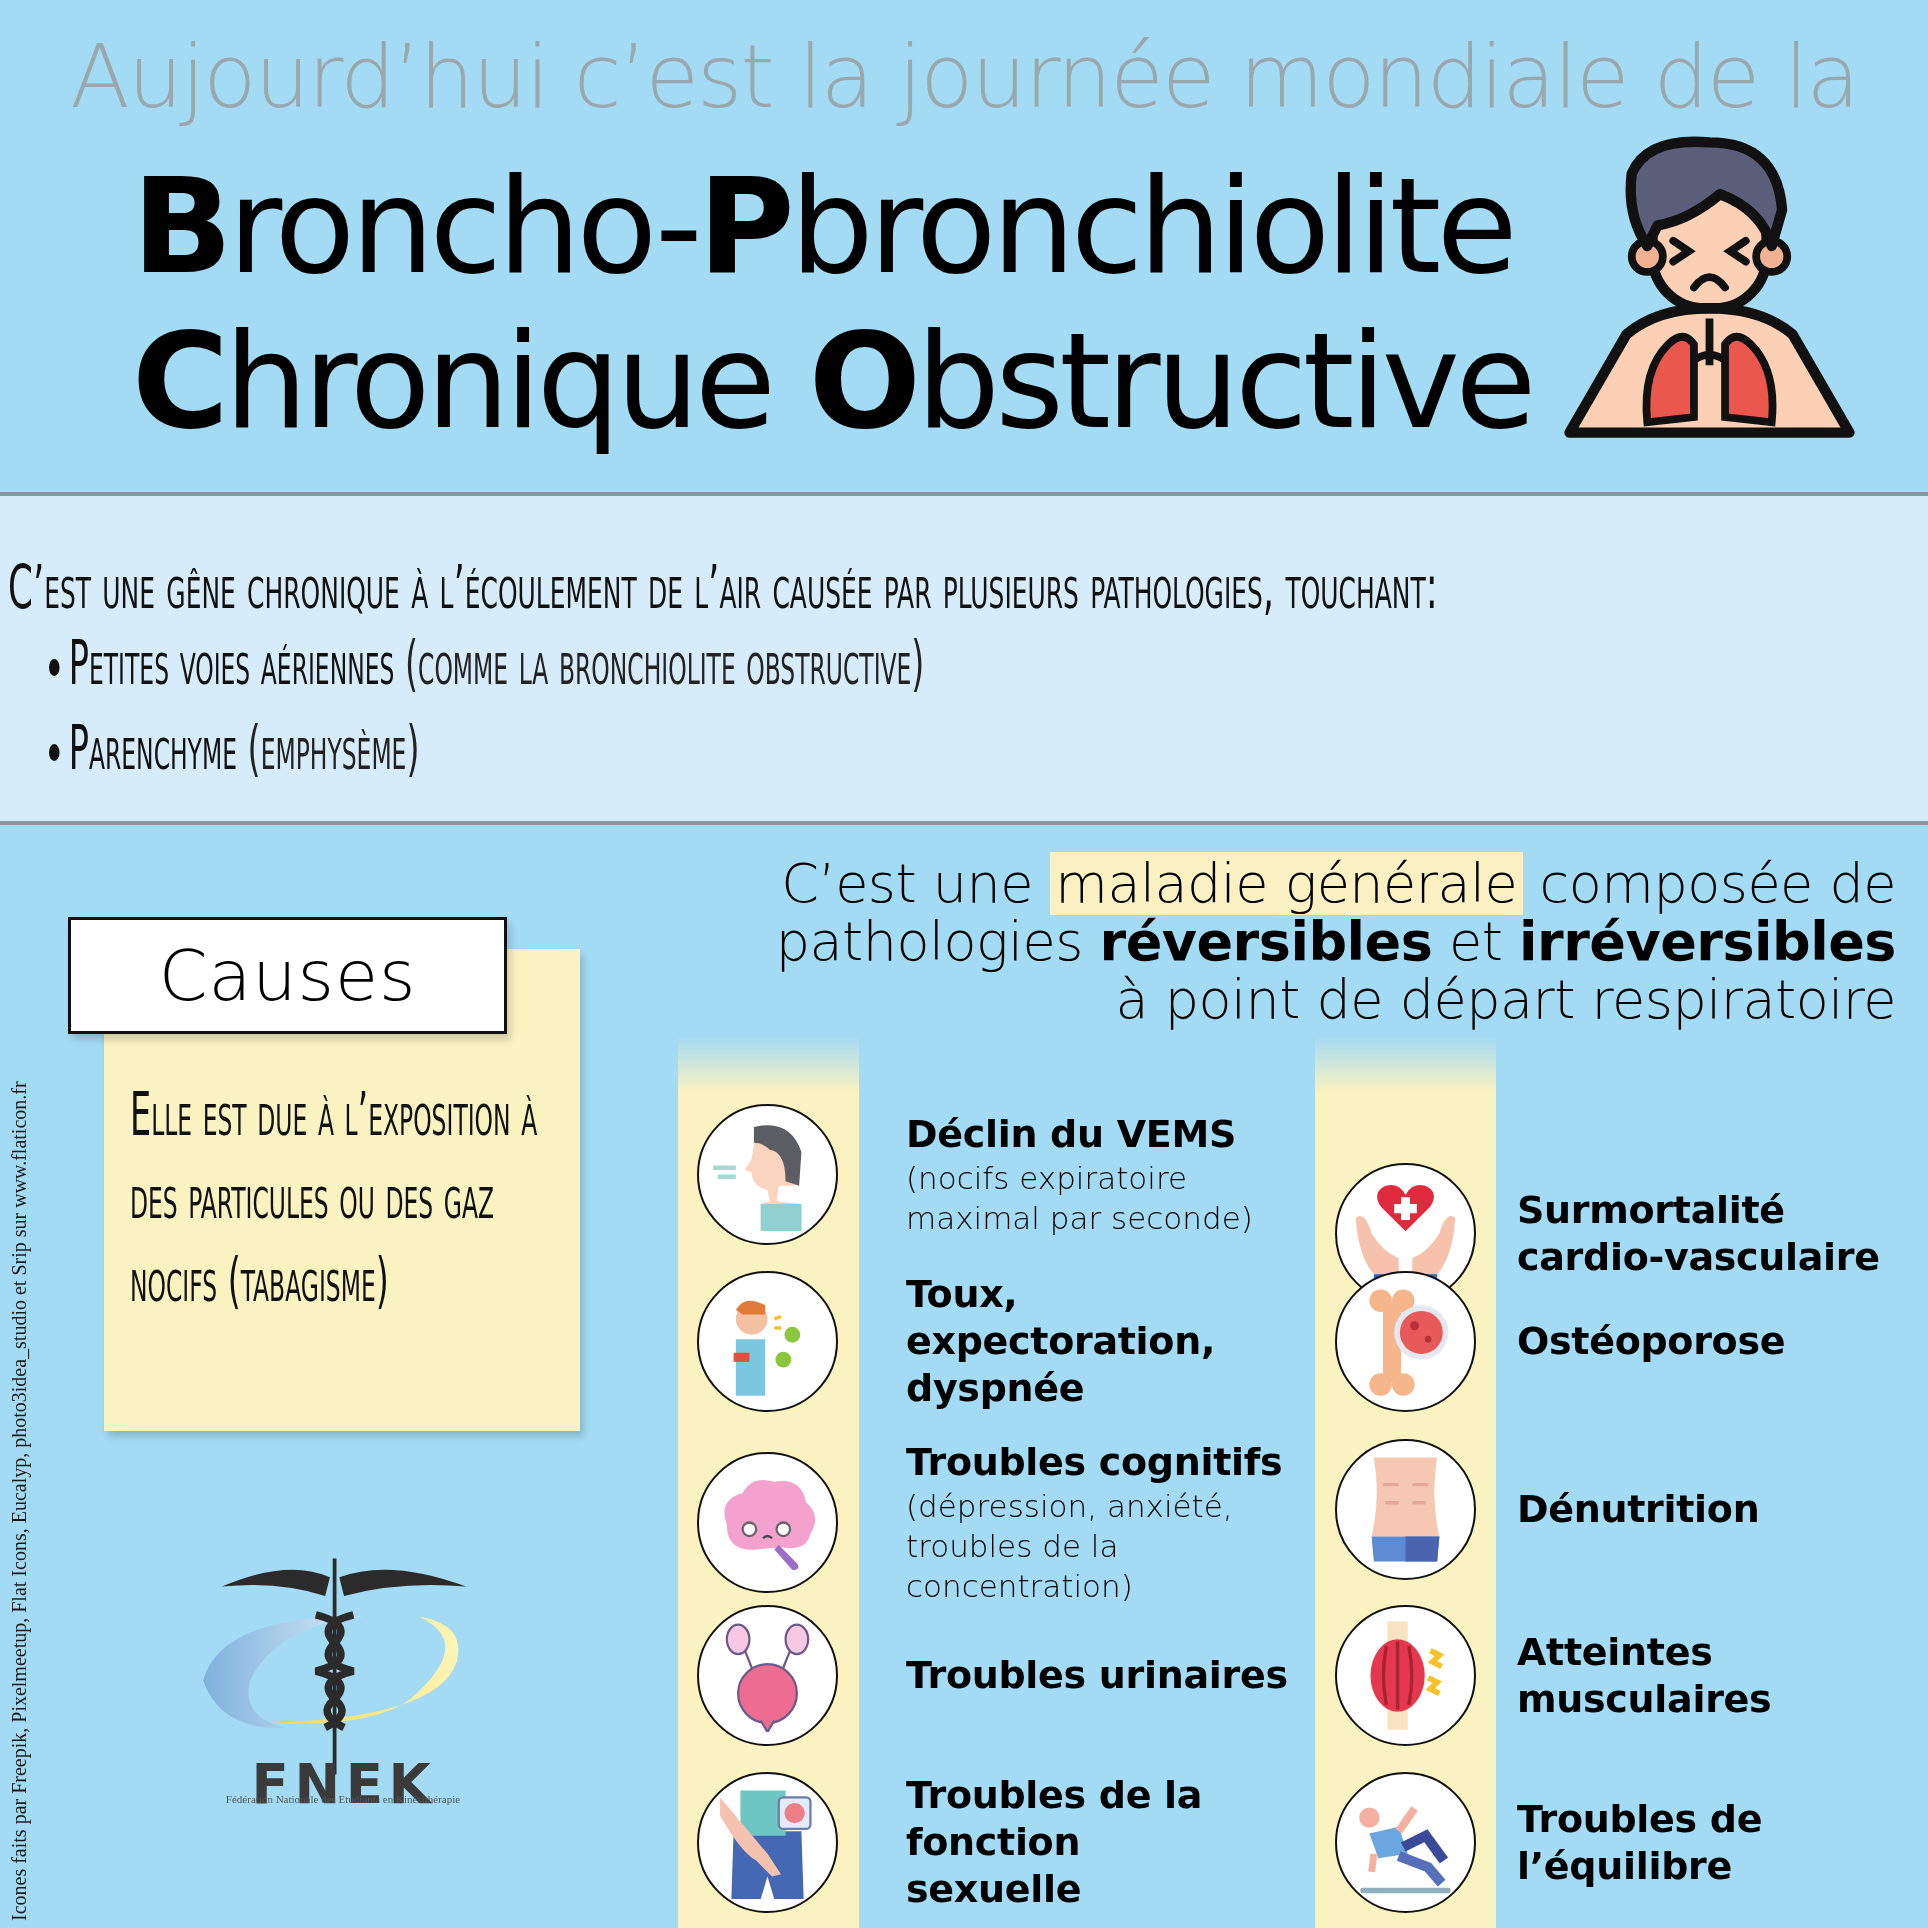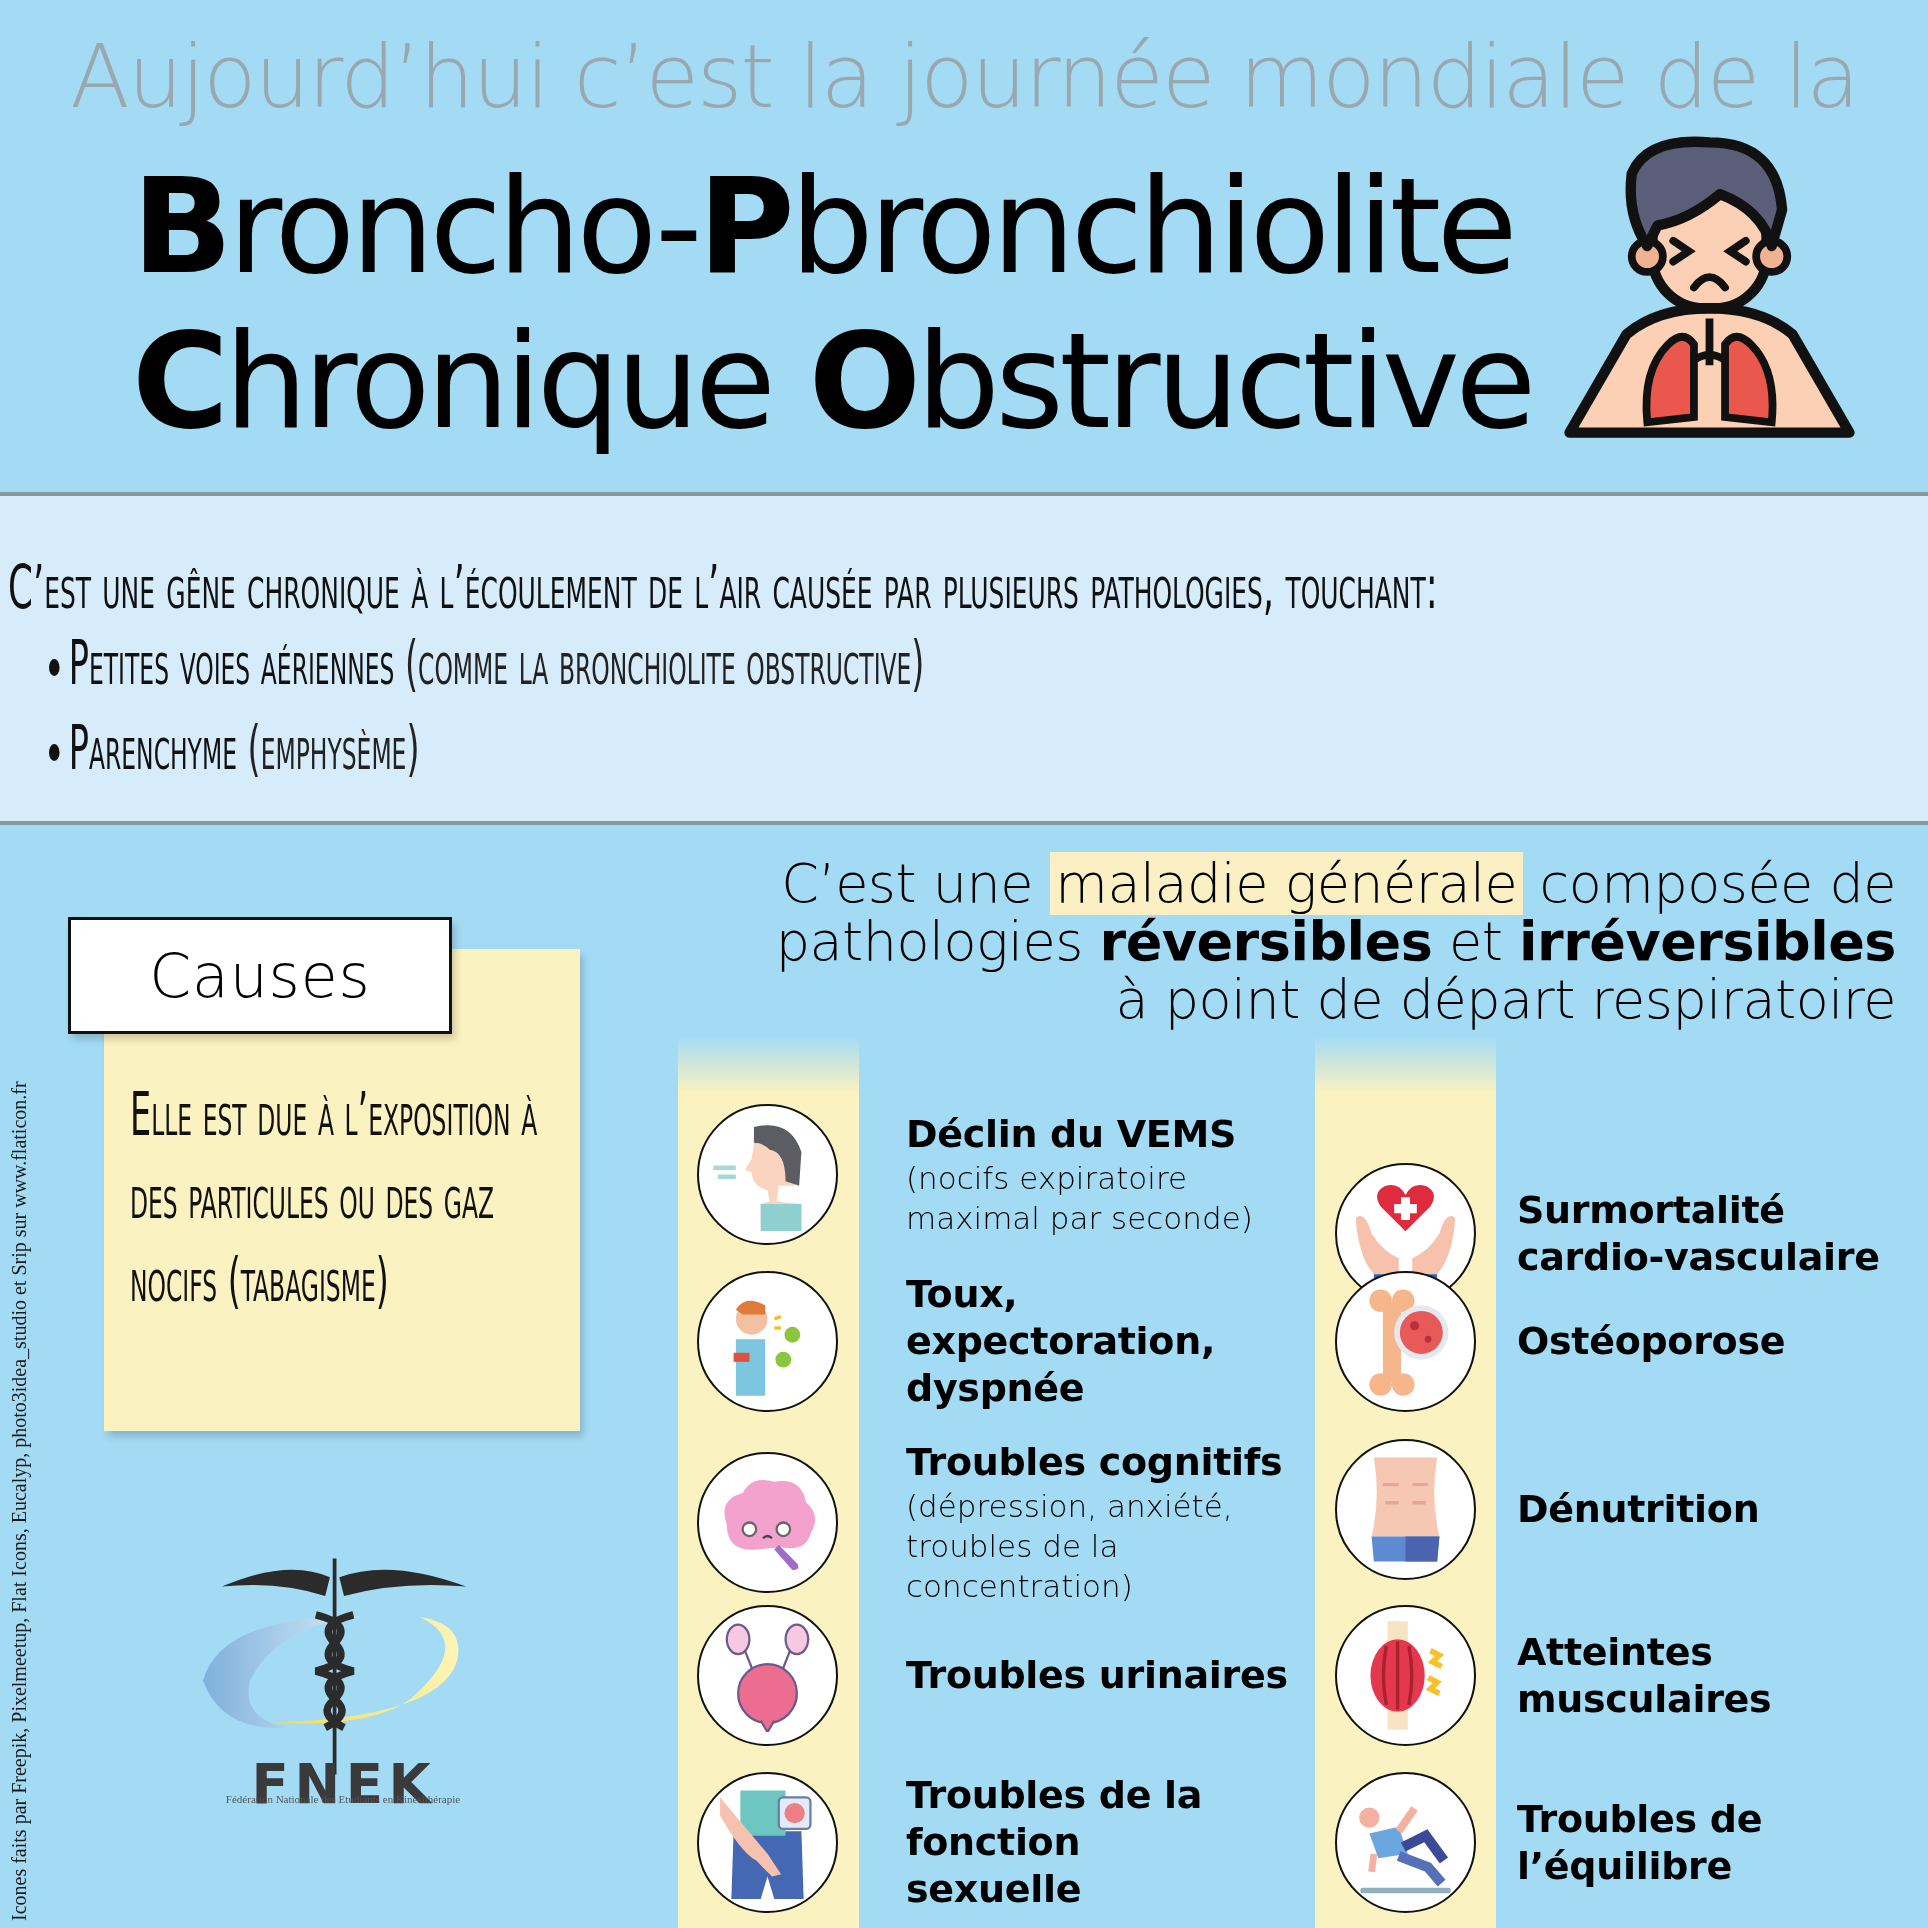--- a/index.html
+++ b/index.html
@@ -53,25 +53,25 @@
     .def-b2 { top: 217px; }
     .bullet-dot { display: inline-block; width: 17px; height: 17px; border-radius: 50%; background: #111; margin-right: 15px; vertical-align: middle; }
 
     
     .causes-card {
       left: 104px; top: 949px; width: 476px; height: 482px;
       background: #faf2c1;
       box-shadow: 3.8px 5.6px 7.5px rgba(0,0,0,0.18);
     }
     .causes-label {
-      left: 68px; top: 917px; width: 384px; height: 117px;
+      left: 68px; top: 917px; width: 439px; height: 117px;
       background: #fff; border: 3.8px solid #111;
       box-shadow: 3.8px 5.6px 7.5px rgba(0,0,0,0.18);
       display: flex; align-items: center; justify-content: center;
-      font-size: 60px; font-weight: 300; letter-spacing: 0.9px;
+      font-size: 70px; font-weight: 300; letter-spacing: 0.9px;
     }
     .causes-text {
       left: 130px; top: 1073px; width: 659px;
       font-family: "DejaVu Sans Condensed", "DejaVu Sans", sans-serif;
       font-variant: small-caps; font-size: 60px; line-height: 83px;
       transform: scaleX(0.62); transform-origin: left top;
       color: #111;
     }
 
     

